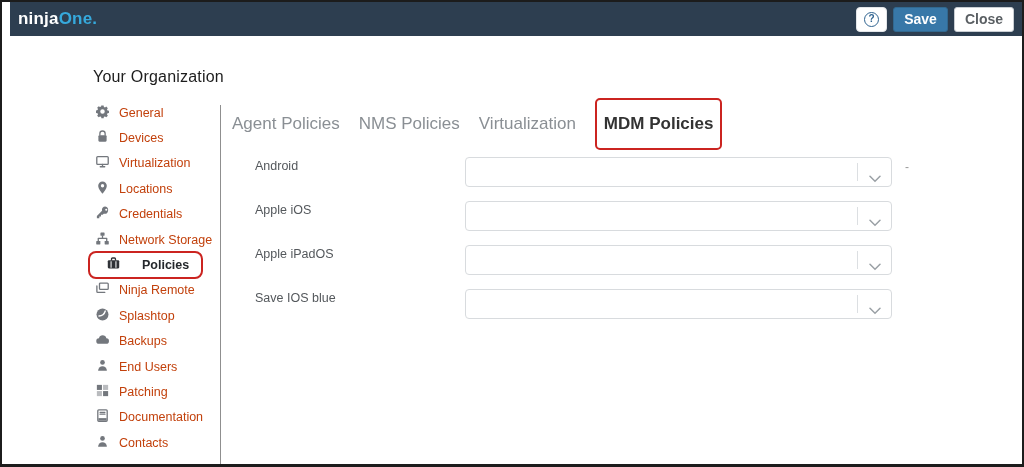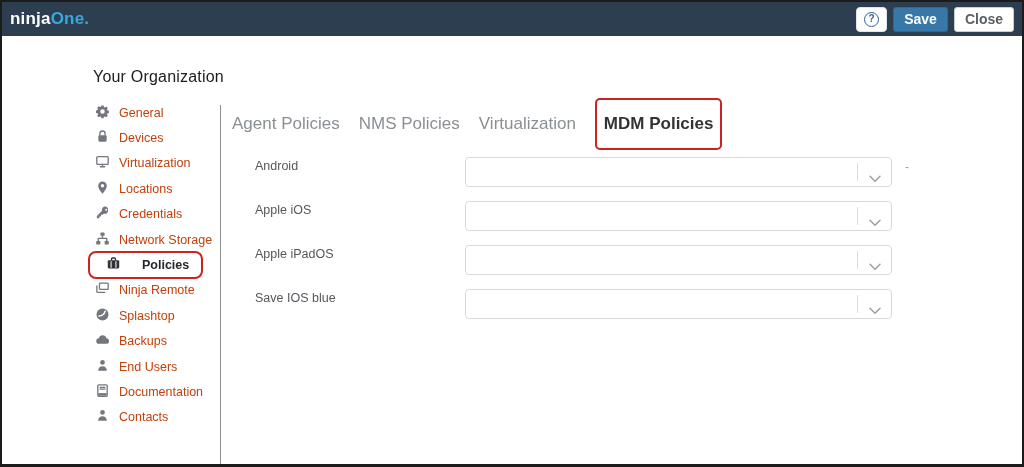--- a/index.html
+++ b/index.html
@@ -5,21 +5,21 @@
   * { margin:0; padding:0; box-sizing:border-box; }
   html,body { background:#fff; }
   body { font-family:"Liberation Sans", sans-serif; }
   .screen {
     position:relative; width:1024px; height:467px;
     border:2px solid #1c1c1c; border-bottom-width:3px;
     background:#fff; overflow:hidden;
   }
   
   .navbar {
-    position:absolute; top:0; left:0; right:0; height:34px;
+    position:absolute; top:0; left:8px; right:0; height:34px;
     background:#2d3e50; display:flex; align-items:center;
     padding:0 8px;
   }
   .logo { font-size:17px; font-weight:bold; letter-spacing:.2px; cursor:default; }
   .logo .n1 { color:#ffffff; }
   .logo .n2 { color:#36a9dc; }
   .nav-right { margin-left:auto; display:flex; align-items:center; gap:6px; }
   .help-btn {
     width:31px; height:25px; background:#fff; border:1px solid #e2e5e8;
     border-radius:4px; display:flex; align-items:center; justify-content:center;
@@ -198,20 +198,29 @@
     </div>
 
     <div class="side-item">
       <span><svg width="15" height="15" viewBox="0 0 16 16">
             <circle class="icon-fill" cx="8" cy="4.7" r="2.5"></circle>
             <path class="icon-fill" d="M3.3 13.5a4.7 4.7 0 0 1 9.4 0z"></path>
           </svg></span>
       <span>End Users</span>
     </div>
 
+    <div class="side-item">
+      <span><svg width="15" height="15" viewBox="0 0 16 16">
+            <rect class="icon-fill" x="2" y="2" width="5.4" height="5.4"></rect>
+            <rect class="icon-fill" x="8.6" y="2" width="5.4" height="5.4" fill-opacity=".5"></rect>
+            <rect class="icon-fill" x="2" y="8.6" width="5.4" height="5.4" fill-opacity=".5"></rect>
+            <rect class="icon-fill" x="8.6" y="8.6" width="5.4" height="5.4"></rect>
+          </svg></span>
+      <span>Patching</span>
+    </div>
 
     <div class="side-item">
       <span><svg width="15" height="15" viewBox="0 0 16 16">
             <rect class="icon-stroke" x="3" y="1.9" width="10" height="12.2" rx="1"></rect>
             <path class="icon-stroke" d="M5.4 4.6h5.2M5.4 6.6h5.2"></path>
             <path class="icon-fill" d="M3.6 10.8h8.8v2.6H3.6z"></path>
           </svg></span>
       <span>Documentation</span>
     </div>
 

